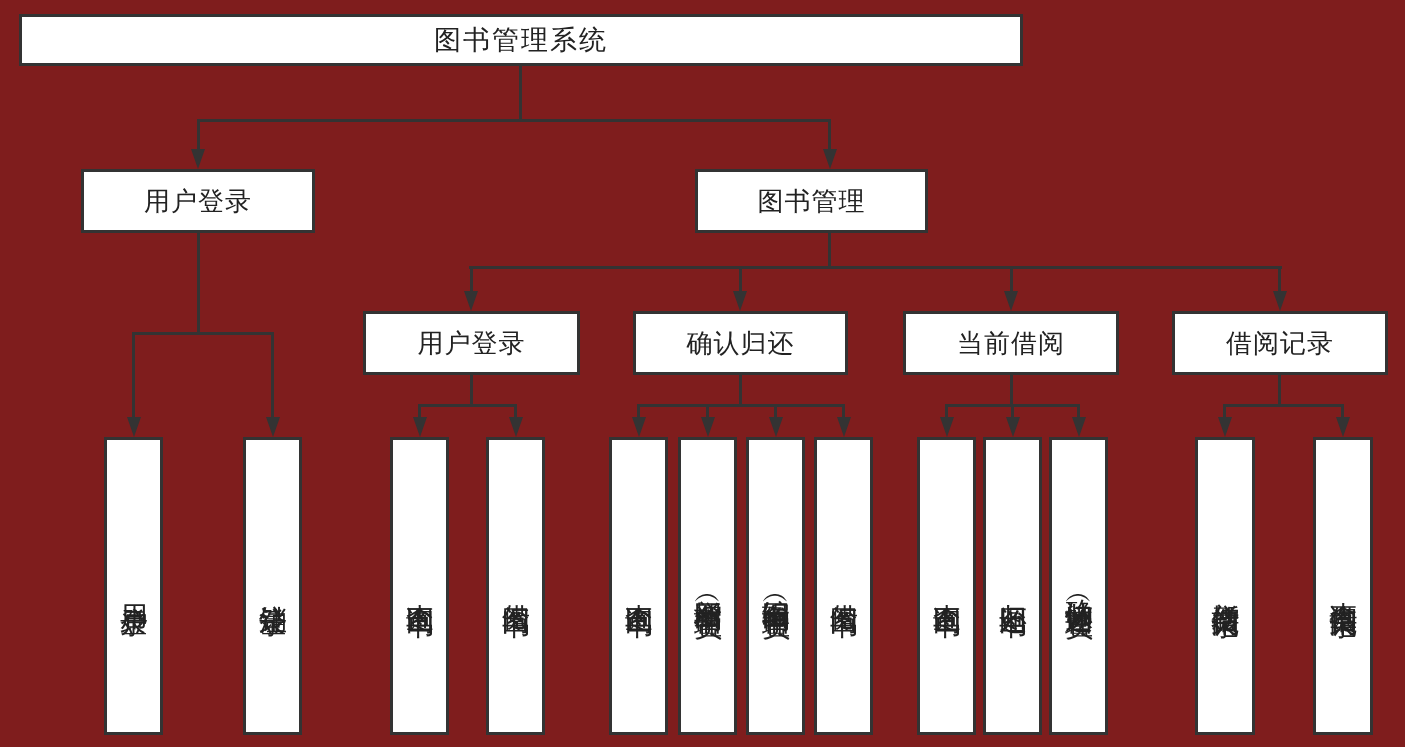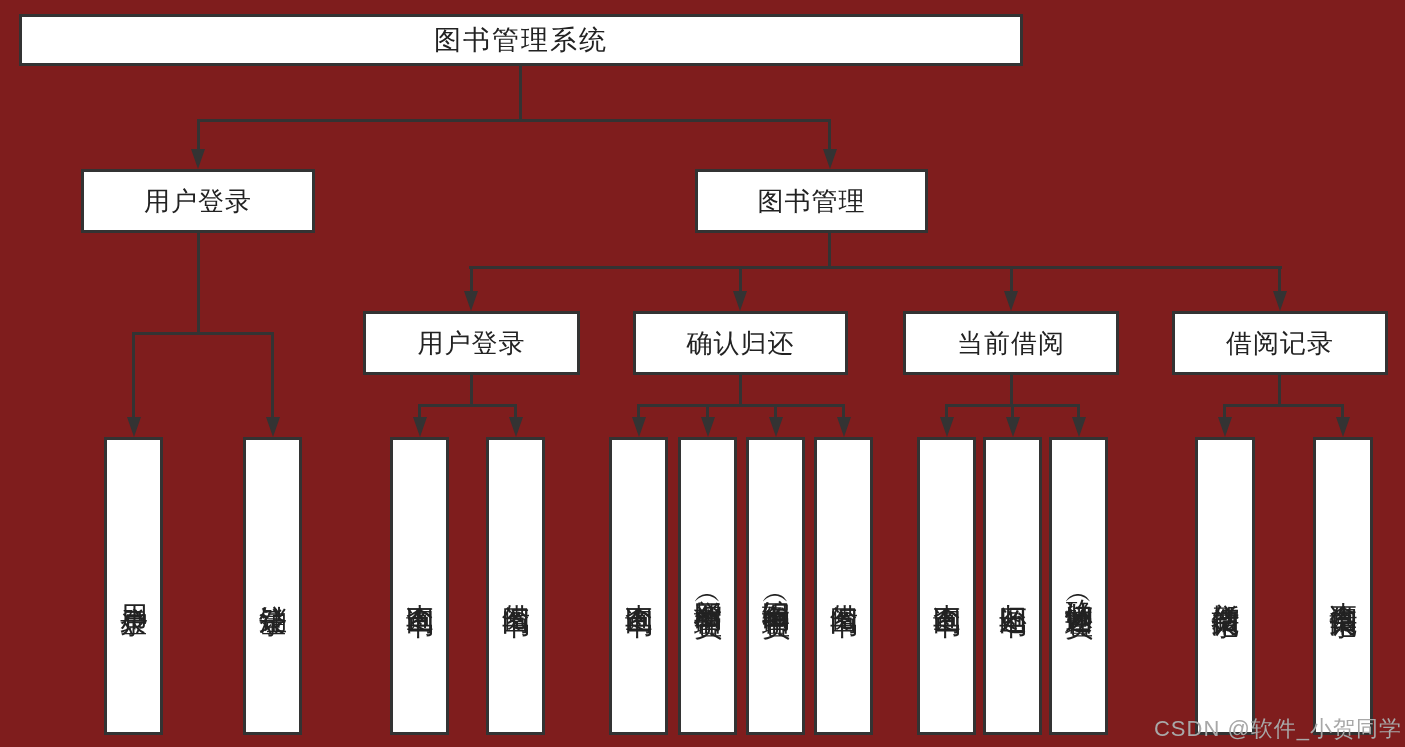--- a/index.html
+++ b/index.html
@@ -155,15 +155,14 @@
     <span class="vtext">确认归还（管理员）</span>
   </div>
 
   <div class="box vnode" style="left:1195px;top:437px;width:60px;">
     <span class="vtext">新增借阅记录</span>
   </div>
   <div class="box vnode" style="left:1313px;top:437px;width:60px;">
     <span class="vtext">查询借阅记录</span>
   </div>
 
-  <div class="watermark">CSDN @软件_小贺同学</div>
 
 </div>
 
 </body></html>

